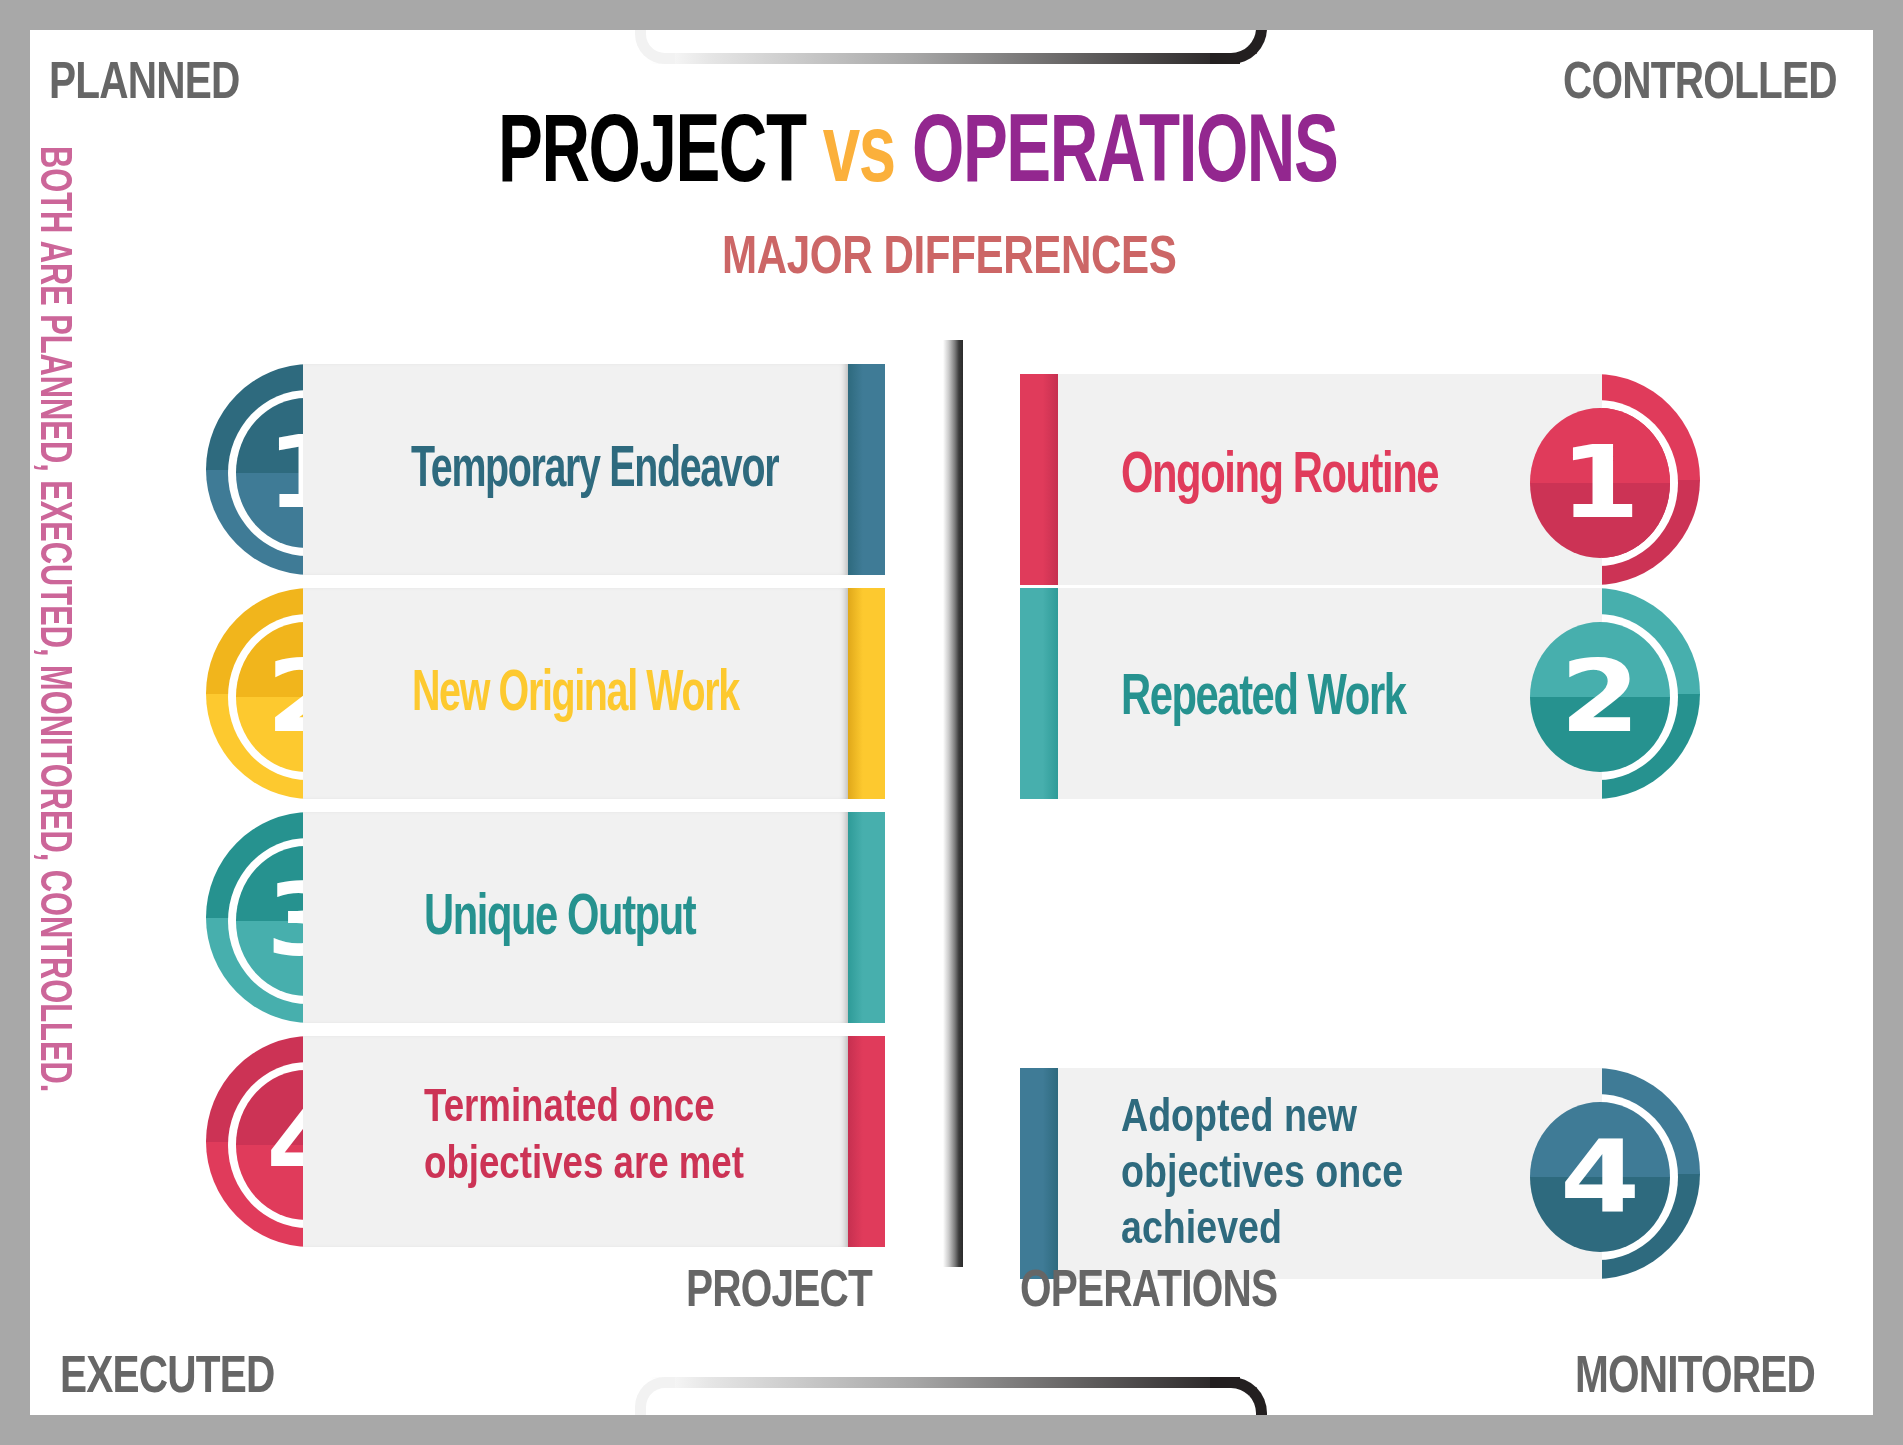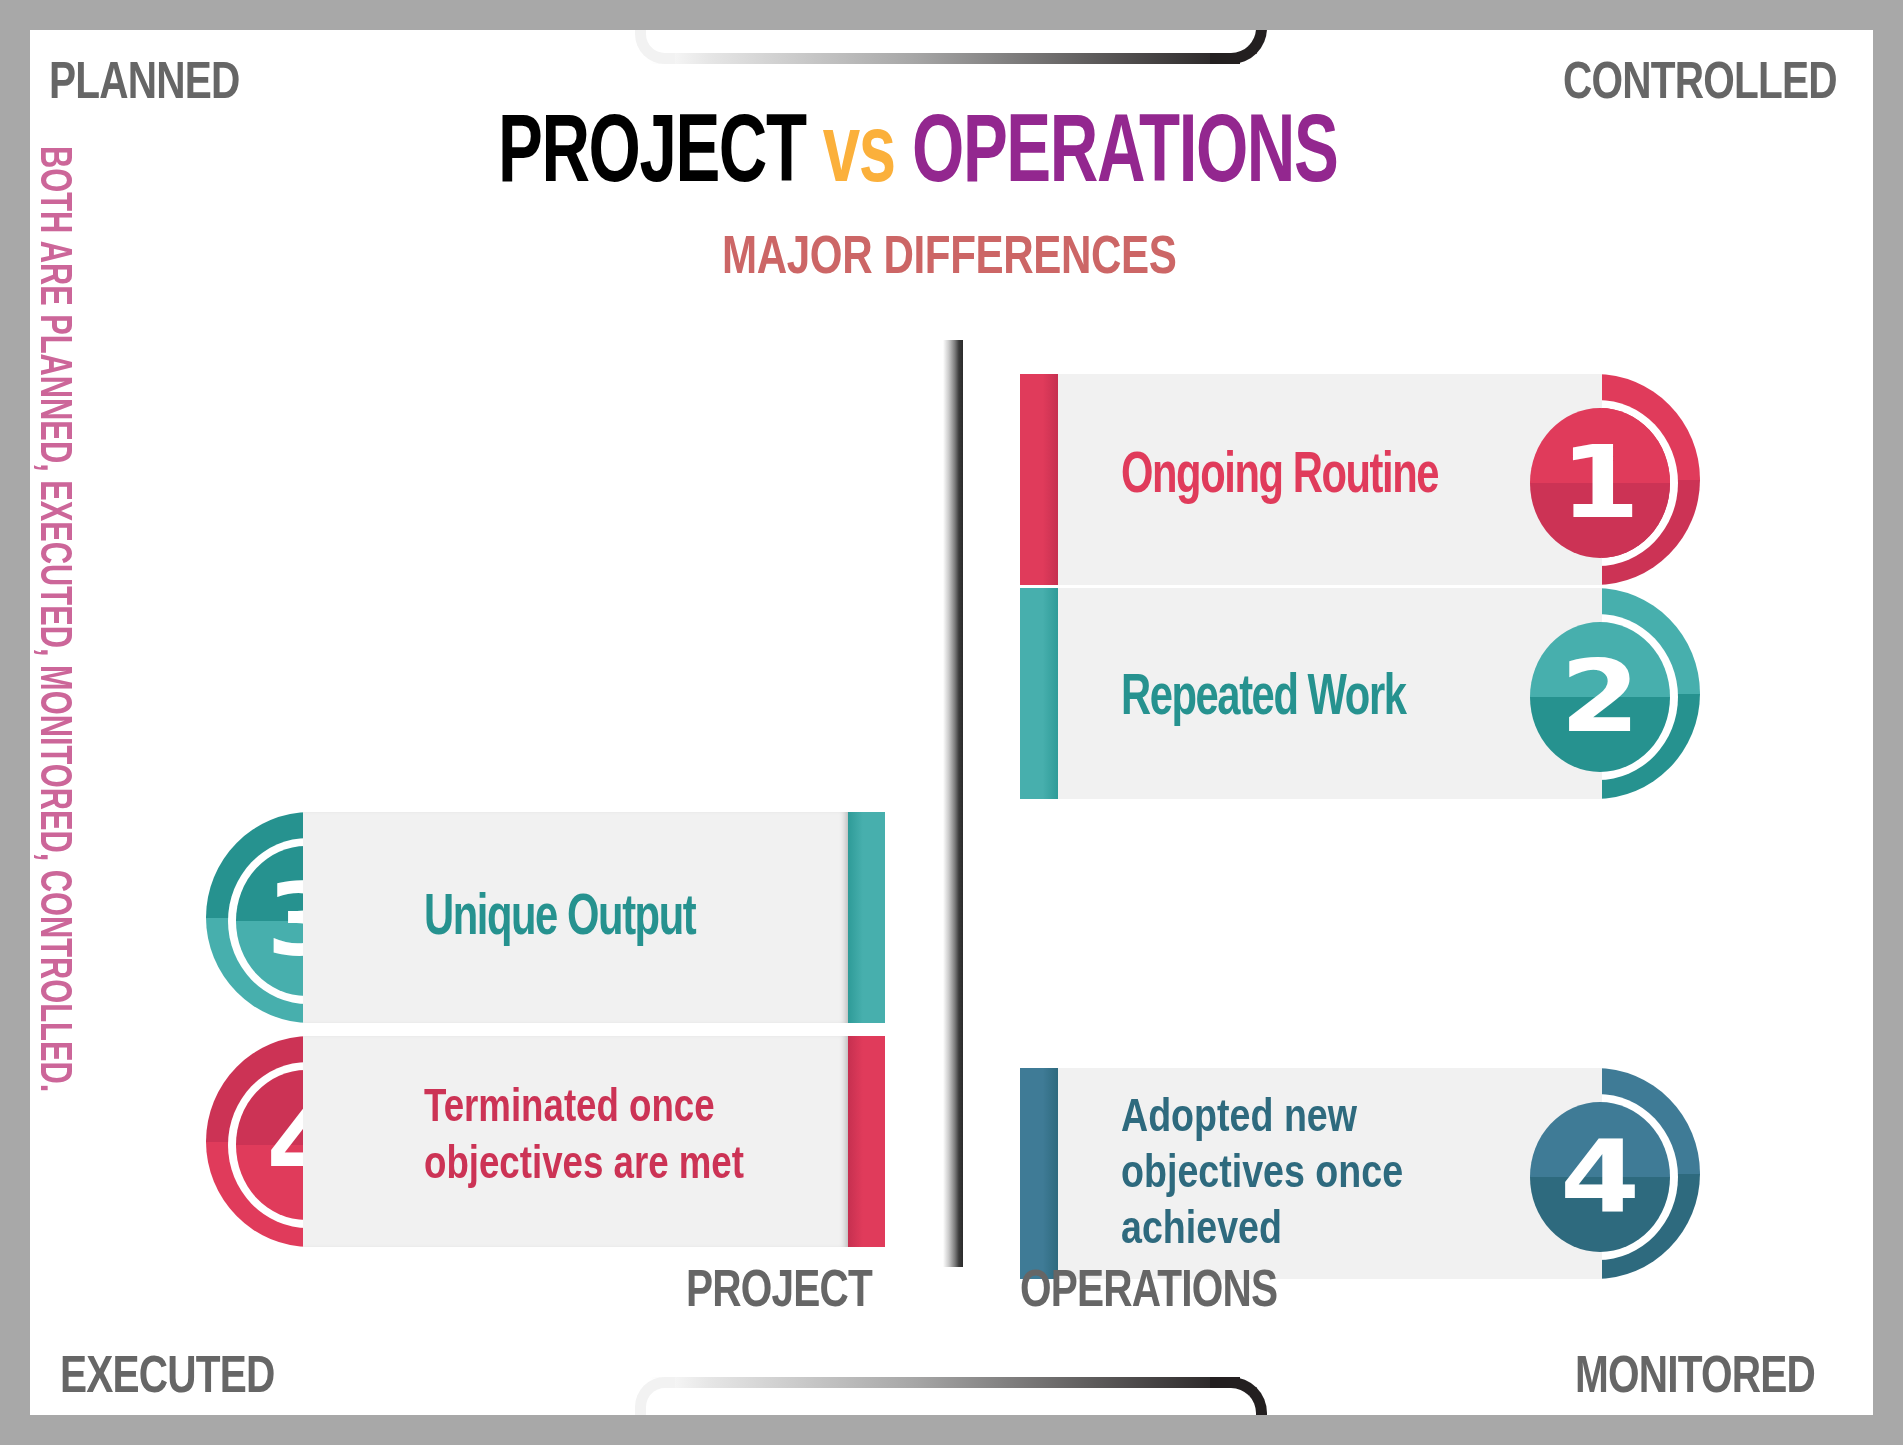--- a/index.html
+++ b/index.html
@@ -61,21 +61,51 @@
 
   <div class="abs cond title" style="left:468px; top:70px; transform:scaleX(0.70);">
     <span style="color:#000000;">PROJECT</span>
     <span style="color:#FBB03B;">vs</span>
     <span style="color:#93278F;">OPERATIONS</span>
   </div>
   <div class="abs cond subtitle" style="left:692px; top:197px; transform:scaleX(0.78);">MAJOR DIFFERENCES</div>
 
   <div class="divider"></div>
 
+  <div class="row" style="left:176px; top:334px; width:680px;">
+    <div class="outer-circle" style="left:0; top:0;">
+      <div class="half-top" style="background:#2E6A7E;"></div>
+      <div class="half-bot" style="background:#3F7B96;"></div>
+    </div>
+    <div class="ring" style="left:22px; top:26px; width:160px; height:166px;"></div>
+    <div class="inner-circle" style="left:30px; top:34px; width:140px; height:150px;">
+      <div class="half-top" style="background:#2E6A7E;"></div>
+      <div class="half-bot" style="background:#3F7B96;"></div>
+      <div class="num">1</div>
+    </div>
+    <div class="panel shadow-l" style="left:97px; width:545px;"></div>
+    <div class="bar" style="left:642px; background:linear-gradient(90deg,#2E6A7E,#3F7B96 40%);"></div>
+    <div class="row-text big cond" style="left:205px; top:72px; color:#2E6A7E; transform:scaleX(0.68);">Temporary Endeavor</div>
+  </div>
 
+  <div class="row" style="left:176px; top:558px; width:680px;">
+    <div class="outer-circle" style="left:0; top:0;">
+      <div class="half-top" style="background:#F1B51C;"></div>
+      <div class="half-bot" style="background:#FDC92F;"></div>
+    </div>
+    <div class="ring" style="left:22px; top:26px; width:160px; height:166px;"></div>
+    <div class="inner-circle" style="left:30px; top:34px; width:140px; height:150px;">
+      <div class="half-top" style="background:#F1B51C;"></div>
+      <div class="half-bot" style="background:#FDC92F;"></div>
+      <div class="num">2</div>
+    </div>
+    <div class="panel shadow-l" style="left:97px; width:545px;"></div>
+    <div class="bar" style="left:642px; background:linear-gradient(90deg,#E0A81A,#FDC92F 40%);"></div>
+    <div class="row-text big cond" style="left:206px; top:72px; color:#FDC92F; transform:scaleX(0.68);">New Original Work</div>
+  </div>
 
   <div class="row" style="left:176px; top:782px; width:680px;">
     <div class="outer-circle" style="left:0; top:0;">
       <div class="half-top" style="background:#26928F;"></div>
       <div class="half-bot" style="background:#47AFAD;"></div>
     </div>
     <div class="ring" style="left:22px; top:26px; width:160px; height:166px;"></div>
     <div class="inner-circle" style="left:30px; top:34px; width:140px; height:150px;">
       <div class="half-top" style="background:#26928F;"></div>
       <div class="half-bot" style="background:#47AFAD;"></div>

